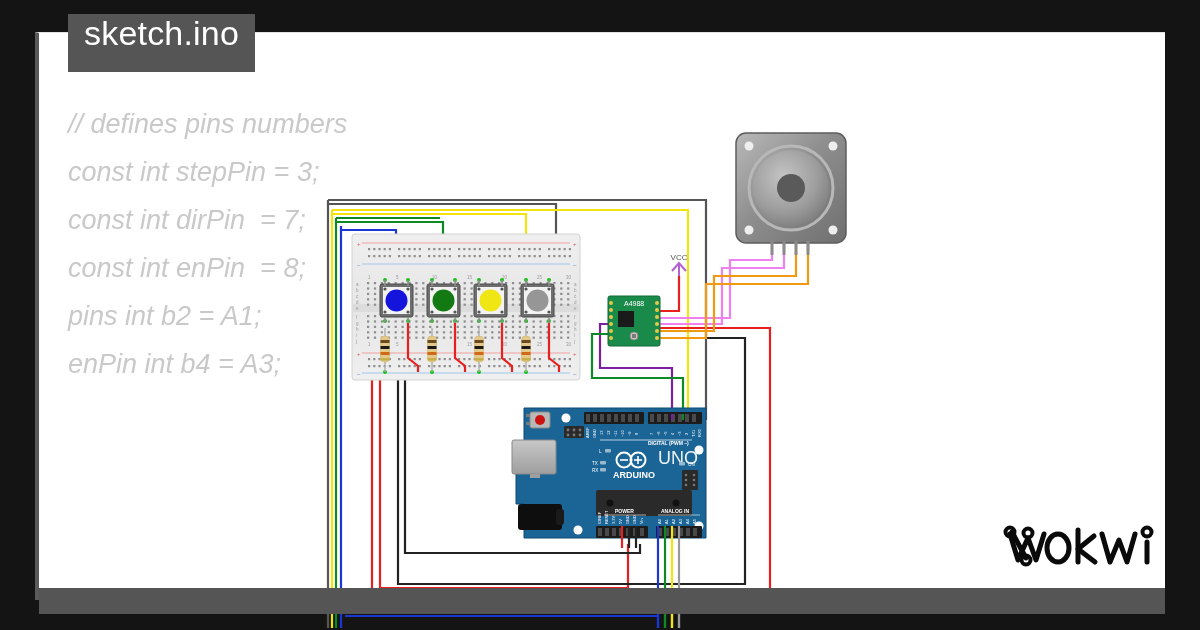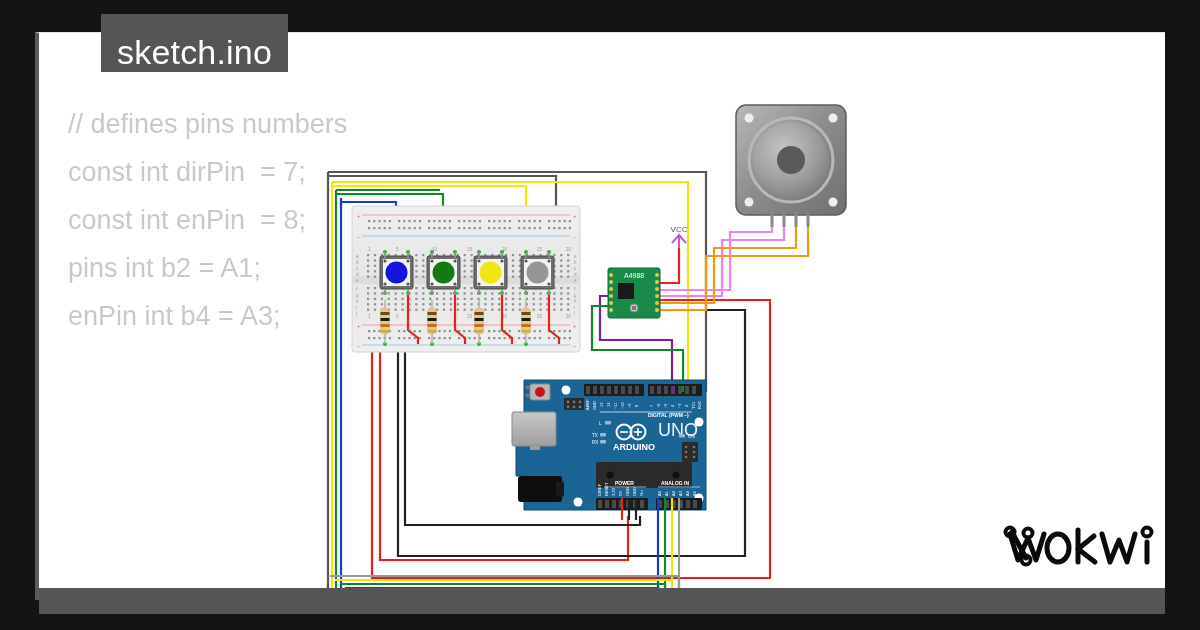--- a/index.html
+++ b/index.html
@@ -19,35 +19,35 @@
     background: #ffffff;
     border-left: 4px solid #5a5a5a;
     border-top: 1px solid #e3e3e3;
   }
 
   
   .file-tab {
     position: absolute; left: 68px; top: 14px;
     height: 58px; padding: 0 16px;
     background: #555555;
-    display: flex; align-items: flex-end;
+    display: flex; align-items: flex-start;
     z-index: 40;
-    margin-left: 33px;
   }
   .file-tab span {
     color: #ffffff; font-size: 34px; letter-spacing: .2px;
     font-family: "Liberation Sans", sans-serif;
   }
 
   
   .code {
     position: absolute; left: 68px; top: 100px;
     width: 420px;
     z-index: 5;
     pointer-events: none;
+    font-style: italic;
   }
   .code .ln {
     color: #c9c9c9;
     font-size: 27px;
     line-height: 48px;
     white-space: pre;
     font-family: "Liberation Sans", sans-serif;
   }
 
   
@@ -58,34 +58,35 @@
     z-index: 60;
   }
 
   
   .wokwi-logo {
     position: absolute; right: 38px; bottom: 52px;
     z-index: 30;
   }
 
   
-  .diagram { position: absolute; inset: 0; z-index: 20; }
+  .diagram { position: absolute; inset: 0; z-index: 20; margin-top: 28px; }
   .diagram svg { position: absolute; left: 0; top: 0; }
 
   .lbl { font-family: "Liberation Sans", sans-serif; }
 </style>
 </head>
 <body>
 
 <div id="root">
 
   <div class="page"></div>
 
   <div class="code">
     <div class="ln">// defines pins numbers</div>
+    <div class="ln">const int stepPin = 3;</div>
     <div class="ln">const int dirPin  = 7;</div>
     <div class="ln">const int enPin  = 8;</div>
     <div class="ln">pins int b2 = A1;</div>
     <div class="ln">enPin int b4 = A3;</div>
     <div class="ln"></div>
     <div class="ln"></div>
   </div>
 
   <div class="diagram">
     <svg width="1200" height="630" viewBox="0 0 1200 630" xmlns="http://www.w3.org/2000/svg">

